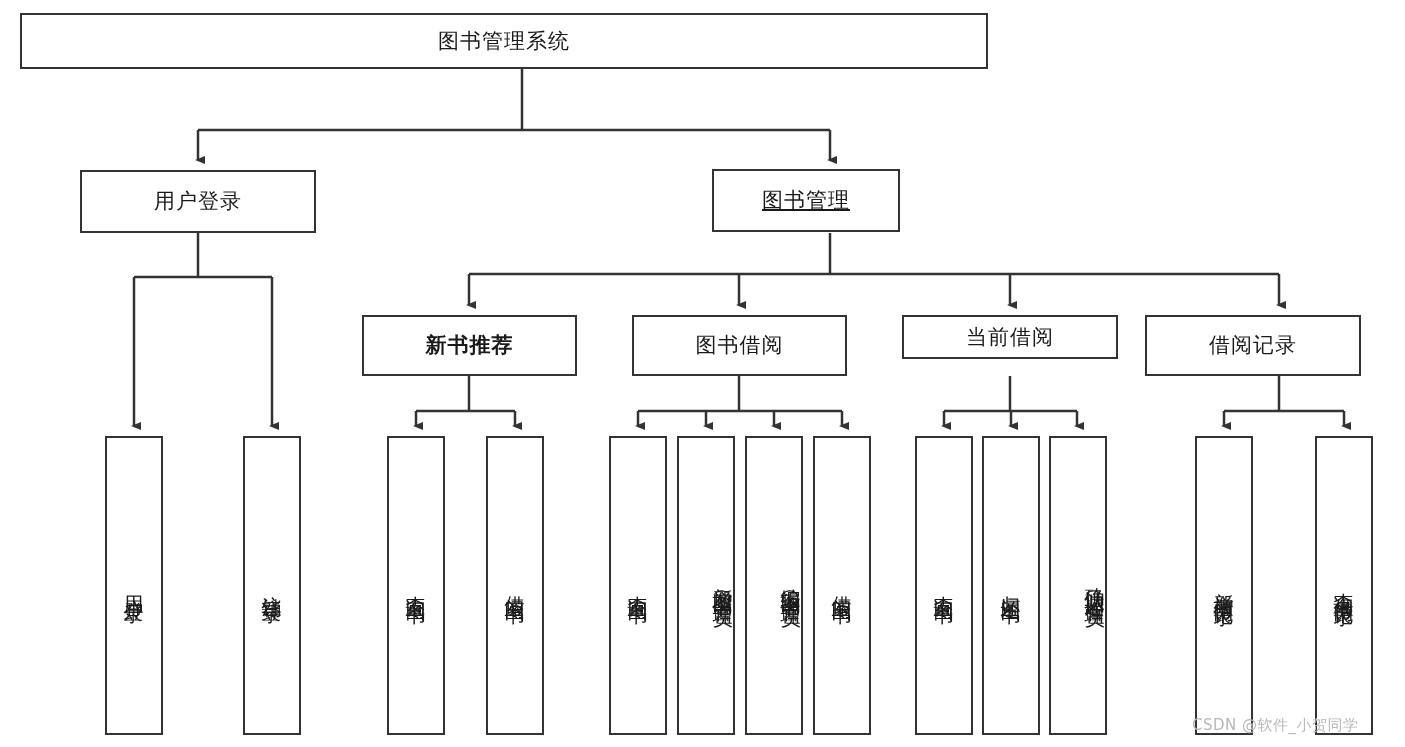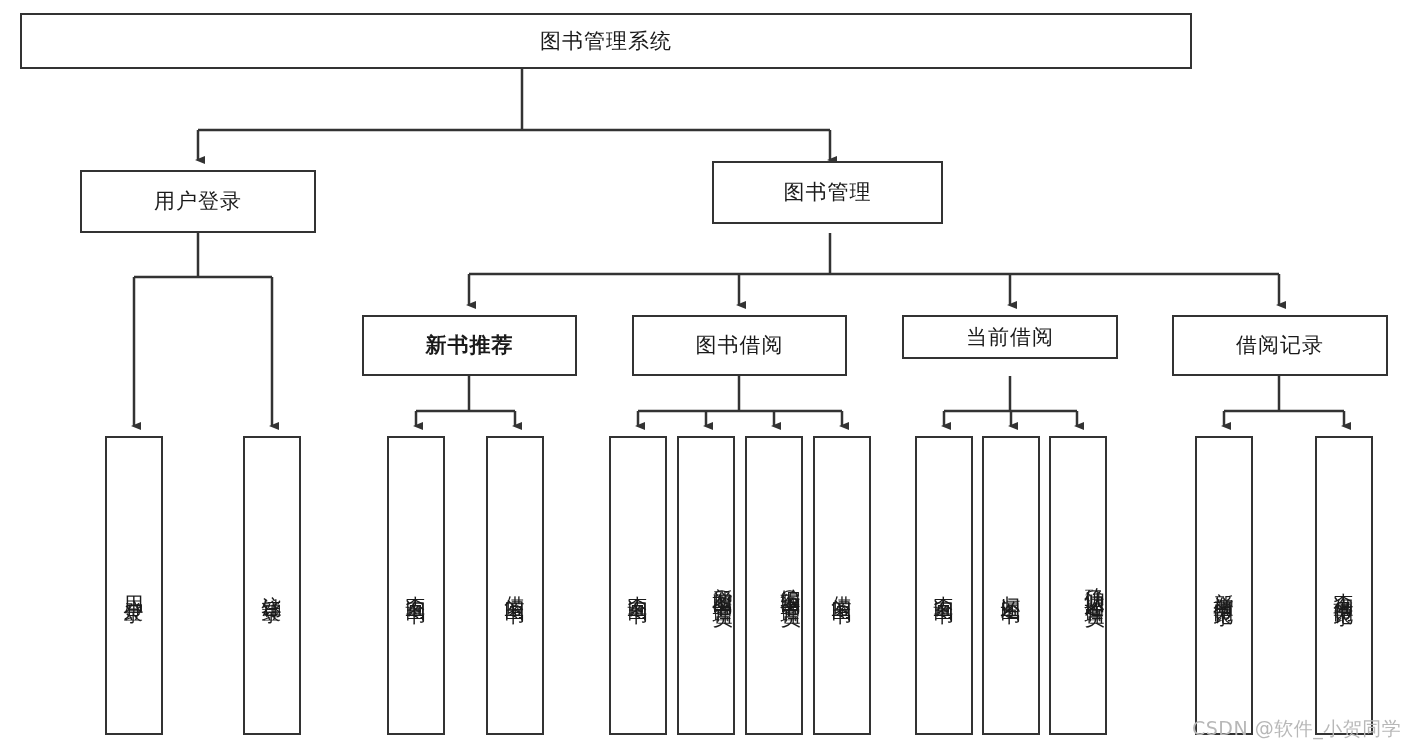--- a/index.html
+++ b/index.html
@@ -52,21 +52,21 @@
     align-items: flex-start;
   }
   .node .txt {
     display: block;
     white-space: nowrap;
   }
   #watermark {
     position: absolute;
     left: 1192px;
     top: 716px;
-    font-size: 19px;
+    font-size: 15px;
     color: #b8b8b8;
     white-space: nowrap;
     letter-spacing: 0.5px;
   }
 </style>
 </head>
 <body>
 
 <div id="canvas">
 
@@ -113,41 +113,41 @@
       <path d="M1011,411 L1011,426" marker-end="url(#arrow)"></path>
       <path d="M1077,411 L1077,426" marker-end="url(#arrow)"></path>
 
       <path d="M1279,376 L1279,411"></path>
       <path d="M1224,411 L1344,411"></path>
       <path d="M1224,411 L1224,426" marker-end="url(#arrow)"></path>
       <path d="M1344,411 L1344,426" marker-end="url(#arrow)"></path>
     </g>
   </svg>
 
-  <div class="node h" style="left:20px; top:13px; width:1172px; height:56px;">
+  <div class="node h" style="left:20px; top:13px; width:968px; height:56px;">
     <span class="txt">图书管理系统</span>
   </div>
 
   <div class="node h" style="left:80px; top:170px; width:236px; height:63px;">
     <span class="txt">用户登录</span>
   </div>
-  <div class="node h" style="left:712px; top:161px; width:231px; height:63px;">
+  <div class="node h" style="left:712px; top:169px; width:188px; height:63px;text-decoration:underline;">
     <span class="txt">图书管理</span>
   </div>
 
   <div class="node h" style="left:362px; top:315px; width:215px; height:61px;font-weight:bold;">
     <span class="txt">新书推荐</span>
   </div>
   <div class="node h" style="left:632px; top:315px; width:215px; height:61px;">
     <span class="txt">图书借阅</span>
   </div>
   <div class="node h" style="left:902px; top:315px; width:216px; height:44px;">
     <span class="txt">当前借阅</span>
   </div>
-  <div class="node h" style="left:1172px; top:315px; width:216px; height:61px;">
+  <div class="node h" style="left:1145px; top:315px; width:216px; height:61px;">
     <span class="txt">借阅记录</span>
   </div>
 
   <div class="node v" style="left:105px; top:436px; width:58px; height:299px;">
     <span class="txt">用户登录</span>
   </div>
   <div class="node v" style="left:243px; top:436px; width:58px; height:299px;">
     <span class="txt">注销登录</span>
   </div>
 

